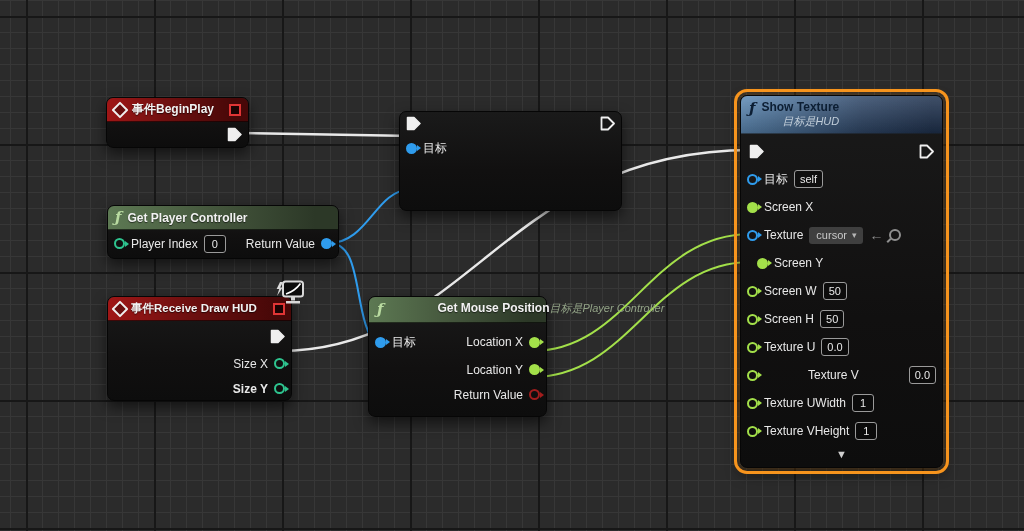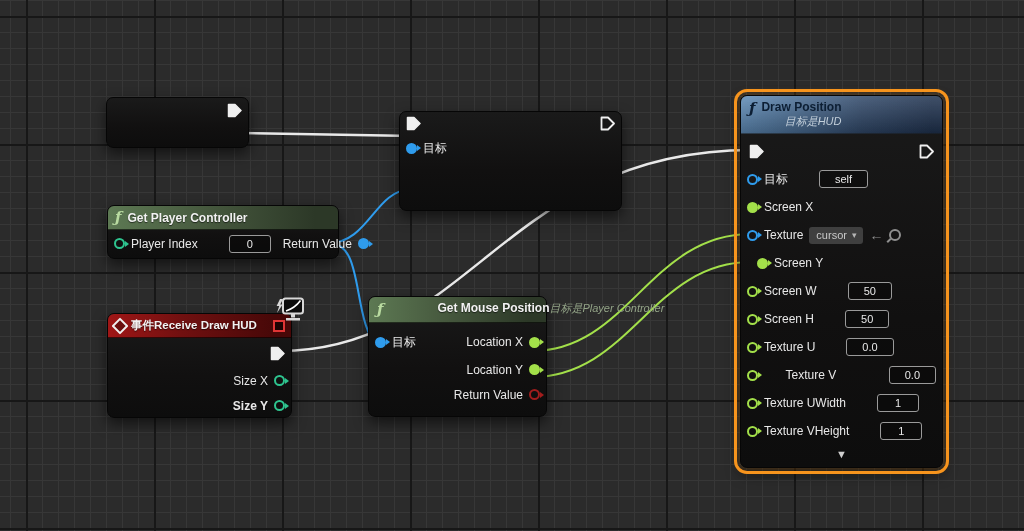--- a/index.html
+++ b/index.html
@@ -43,21 +43,21 @@
   .diamond{width:8px;height:8px;border:2px solid #efefef;transform:rotate(45deg);background:rgba(60,8,8,.5);border-radius:1px;flex:none;}
   .delegate{width:8px;height:8px;border:2px solid #e03535;background:#1c0303;flex:none;margin-left:auto;}
   .row{display:flex;align-items:center;gap:6px;padding:0 6px;}
   .spacer{flex:1;}
   .lbl{white-space:nowrap;color:#e8e8e8;}
   .cpin{width:11px;height:11px;border-radius:50%;box-sizing:border-box;border:2.5px solid var(--c);position:relative;flex:none;}
   .cpin.filled{background:var(--c);}
   .cpin::after{content:"";position:absolute;left:9px;top:50%;transform:translateY(-50%);border-left:4px solid var(--c);border-top:3px solid transparent;border-bottom:3px solid transparent;}
   .c-obj{--c:#2f9ced;} .c-int{--c:#2ec48f;} .c-flt{--c:#a3e04a;} .c-bool{--c:#a11d1d;}
   .execsvg{flex:none;display:block;}
-  .vbox{border:1px solid #9a9a9a;border-radius:3px;background:rgba(10,10,10,.55);color:#e8e8e8;font-size:11px;line-height:14px;padding:1px 15px;min-width:10px;text-align:center;white-space:nowrap;margin-left:25px;}
+  .vbox{border:1px solid #9a9a9a;border-radius:3px;background:rgba(10,10,10,.55);color:#e8e8e8;font-size:11px;line-height:14px;padding:1px 5px;min-width:10px;text-align:center;white-space:nowrap;}
   .checkbox{width:13px;height:13px;border:2px solid #cdcdcd;border-radius:3px;background:#0c0c0c;flex:none;}
   .dropdown{display:flex;align-items:center;gap:5px;background:#3f3f3f;border-radius:3px;padding:2px 7px;color:#c9c9c9;font-size:11px;line-height:13px;}
   .dd-arrow{font-size:9px;color:#b5b5b5;line-height:9px;}
   .back-arrow{color:#8f8f8f;font-weight:bold;font-size:14px;line-height:14px;}
   .mag{width:8px;height:8px;border:2px solid #8f8f8f;border-radius:50%;position:relative;flex:none;}
   .mag::after{content:"";position:absolute;width:2px;height:5px;background:#8f8f8f;left:-3px;top:7px;transform:rotate(45deg);}
   .expander{text-align:center;color:#cfcfcf;font-size:11px;line-height:18px;cursor:pointer;}
   .badge{position:absolute;z-index:8;}
 </style>
 </head>
@@ -68,20 +68,25 @@
   <svg id="wires" width="1024" height="531">
     <path d="M236 133 L414 136" stroke="#e9e9e9" stroke-width="2.5" fill="none"></path>
     <path d="M280 351 C470 351, 505 150, 752 150" stroke="#e9e9e9" stroke-width="2.5" fill="none"></path>
     <path d="M329 243 C368 243, 376 190, 409 190" stroke="#2f9ced" stroke-width="2" fill="none"></path>
     <path d="M329 243 C366 243, 350 320, 380 351" stroke="#2f9ced" stroke-width="2" fill="none"></path>
     <path d="M532 351 C628 351, 650 234, 751 234" stroke="#a3e04a" stroke-width="2" fill="none"></path>
     <path d="M532 377 C630 377, 652 262, 751 262" stroke="#a3e04a" stroke-width="2" fill="none"></path>
   </svg>
 
   <div class="node" style="left:106px;top:97px;width:141px;height:49px;">
+    <div class="hdr hdr-event">
+      <span class="diamond"></span>
+      <span class="title">事件BeginPlay</span>
+      <span class="delegate"></span>
+    </div>
     <div class="row" style="height:25px;">
       <span class="spacer"></span>
       <svg class="execsvg" width="15" height="15">
           <path d="M1.5 1.5 H8 L14 7.5 L8 13.5 H1.5 Z" fill="#efefef" stroke="#efefef" stroke-width="1.5" stroke-linejoin="round"></path>
         </svg>
     </div>
   </div>
 
   <div class="node" style="left:399px;top:111px;width:221px;height:98px;">
     <div class="row" style="height:22px;">
@@ -107,21 +112,21 @@
     <div class="row" style="height:27px;">
       <span class="cpin c-int"></span>
       <span class="lbl">Player Index</span>
       <span class="vbox">0</span>
       <span class="spacer"></span>
       <span class="lbl">Return Value</span>
       <span class="cpin c-obj filled"></span>
     </div>
   </div>
 
-  <div class="node" style="left:107px;top:313px;width:183px;height:103px;">
+  <div class="node" style="left:107px;top:296px;width:183px;height:103px;">
     <div class="badge" style="right:-14px;top:-17px;">
       <svg width="32" height="28" viewBox="0 0 32 28">
         <path d="M7 2 L3.6 9 h2.6 L4 16 l5.6-8.4 H7.2 L10 2 Z" fill="#d8d8d8"></path>
         <rect x="10" y="1.5" width="20" height="15" rx="2.5" fill="#0c0c0c" stroke="#d8d8d8" stroke-width="2"></rect>
         <path d="M13 14 Q22 11 27.5 3.5" stroke="#ffffff" stroke-width="1.6" fill="none"></path>
         <rect x="18" y="16.5" width="4" height="4" fill="#d8d8d8"></rect>
         <rect x="13" y="21" width="14" height="2.5" fill="#d8d8d8"></rect>
       </svg>
     </div>
     <div class="hdr hdr-event" style="gap:5px;padding:0 6px;">
@@ -171,21 +176,21 @@
       <span class="spacer"></span>
       <span class="lbl">Return Value</span>
       <span class="cpin c-bool"></span>
     </div>
   </div>
 
   <div class="node selected" style="left:740px;top:95px;width:201px;height:371px;">
     <div class="hdr2 hdr2-impure">
       <span class="ficon ficon-dark" style="margin-top:1px;">ƒ</span>
       <span style="display:flex;flex-direction:column;line-height:14px;">
-        <span class="title title-dark">Draw Position</span>
+        <span class="title title-dark">Show Texture</span>
         <span class="subtitle sub-blue">目标是HUD</span>
       </span>
     </div>
     <div class="row" style="height:28px;margin-top:3px;padding:0 8px;">
       <svg class="execsvg" width="15" height="15">
           <path d="M1.5 1.5 H8 L14 7.5 L8 13.5 H1.5 Z" fill="#efefef" stroke="#efefef" stroke-width="1.5" stroke-linejoin="round"></path>
         </svg>
       <span class="spacer"></span>
       <svg class="execsvg" width="15" height="15">
           <path d="M1.5 1.5 H8 L14 7.5 L8 13.5 H1.5 Z" fill="none" stroke="#efefef" stroke-width="1.8" stroke-linejoin="round"></path>

